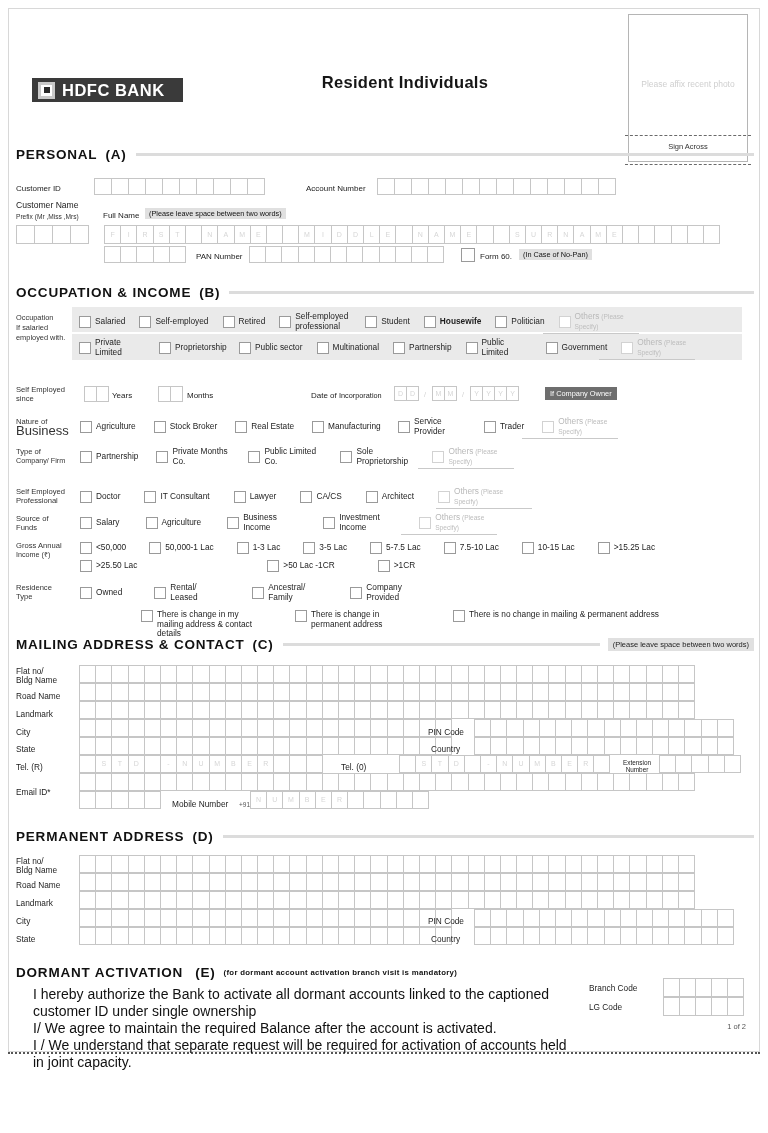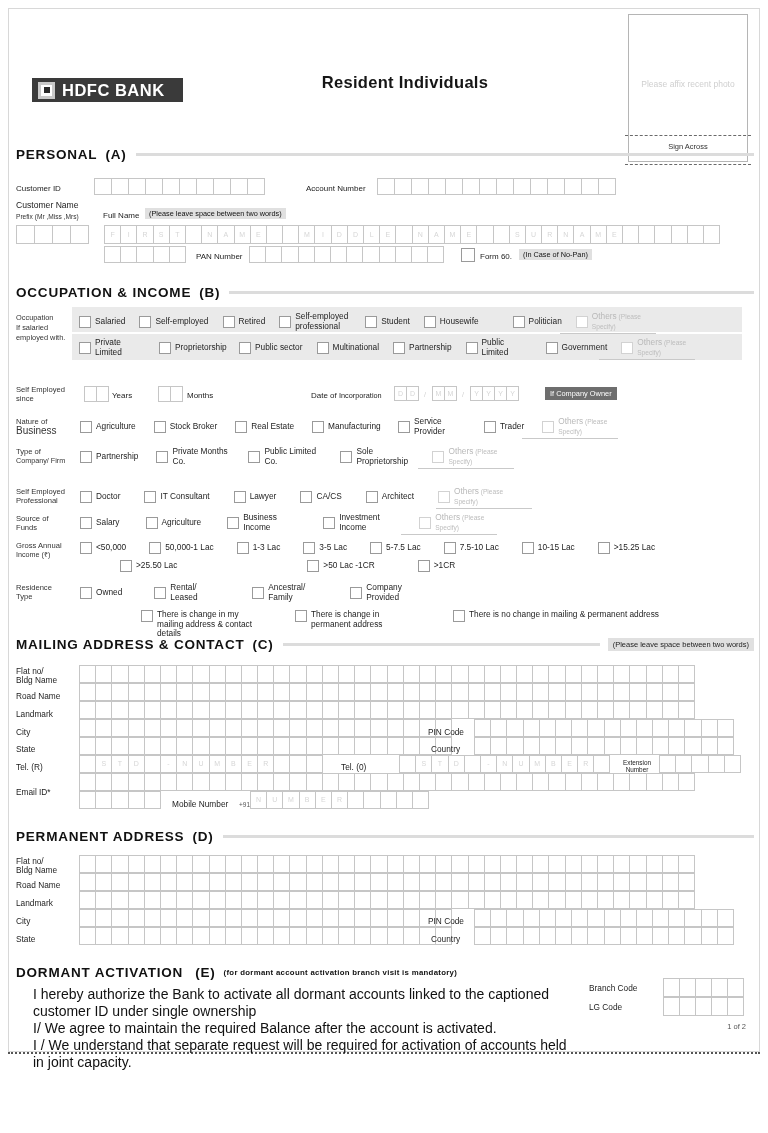--- a/index.html
+++ b/index.html
@@ -315,23 +315,23 @@
       <div class="opt" style="margin-right: 14px;">
         <span class="cb"></span>
         <span class="txt" style="max-width: 56px; white-space: normal;">Self-employed professional</span>
       </div>
       <div class="opt" style="margin-right: 14px;">
         <span class="cb"></span>
         <span class="txt" style="max-width: 56px; white-space: normal;">Student</span>
       </div>
       <div class="opt" style="margin-right: 14px;">
         <span class="cb"></span>
-        <span class="txt" style="max-width: 56px; white-space: normal;">Housewife</span>
-      </div>
-      <div class="opt" style="margin-right: 14px; margin-left: 20px;">
+        <span class="txt" style="max-width: 56px; white-space: normal; font-weight: bold;">Housewife</span>
+      </div>
+      <div class="opt" style="margin-right: 14px;">
         <span class="cb"></span>
         <span class="txt" style="max-width: 56px; white-space: normal;">Politician</span>
       </div>
       <div class="opt" style="margin-right: 14px;">
         <span class="cb dim"></span>
         <span class="txt dim" style="max-width: 56px; white-space: normal;">Others<span class="sp"> (Please Specify)</span></span>
         <span class="rule-line" style="margin-left: -92px; margin-bottom: -3px;"></span>
       </div>
     </div>
  <div class="abs" id="occ-row2" style="left:79px; top:338px; display:flex; align-items:center;">
@@ -395,21 +395,21 @@
  <div class="abs ghost" style="left:462px; top:391px;">/</div>
  <div class="abs cells" id="doiyy" style="left: 470px; top: 386px; height: 15px;">
       <i style="width: 13px; height: 15px; line-height: 13px;">Y</i>
       <i style="width: 13px; height: 15px; line-height: 13px;">Y</i>
       <i style="width: 13px; height: 15px; line-height: 13px;">Y</i>
       <i style="width: 13px; height: 15px; line-height: 13px;">Y</i>
     </div>
  <div class="abs" style="left:545px; top:387px; background:#6e6e6e; color:#fff; font-size:7.4px; padding:2px 5px;">If Company Owner</div>
 
  <div class="abs lab-sm" style="left:16px; top:418px; font-size:7.6px;">Nature of</div>
- <div class="abs lab-sm" style="left:16px; top:427px; font-size:10px;">Business</div>
+ <div class="abs lab-sm" style="left:16px; top:427px; font-size:13px;">Business</div>
  <div class="abs" id="nature-row" style="left:80px; top:417px; display:flex; align-items:center;">
       <div class="opt" style="margin-right: 18px;">
         <span class="cb"></span>
         <span class="txt" style="max-width: 52px; white-space: normal;">Agriculture</span>
       </div>
       <div class="opt" style="margin-right: 18px;">
         <span class="cb"></span>
         <span class="txt" style="max-width: 52px; white-space: normal;">Stock Broker</span>
       </div>
       <div class="opt" style="margin-right: 18px;">
@@ -546,21 +546,21 @@
       </div>
       <div class="opt" style="margin-right: 23px;">
         <span class="cb"></span>
         <span class="txt" style="max-width: 70px; white-space: normal;">10-15 Lac</span>
       </div>
       <div class="opt" style="margin-right: 23px;">
         <span class="cb"></span>
         <span class="txt" style="max-width: 70px; white-space: normal;">&gt;15.25 Lac</span>
       </div>
     </div>
- <div class="abs" id="inc-row2" style="left:80px; top:560px; display:flex; align-items:center;margin-left:40px;">
+ <div class="abs" id="inc-row2" style="left:80px; top:560px; display:flex; align-items:center;">
       <div class="opt" style="margin-right: 0px; margin-left: 0px;">
         <span class="cb"></span>
         <span class="txt" style="max-width: 70px; white-space: normal;">&gt;25.50 Lac</span>
       </div>
       <div class="opt" style="margin-right: 0px; margin-left: 130px;">
         <span class="cb"></span>
         <span class="txt" style="max-width: 70px; white-space: normal;">&gt;50 Lac -1CR</span>
       </div>
       <div class="opt" style="margin-right: 0px; margin-left: 43px;">
         <span class="cb"></span>

